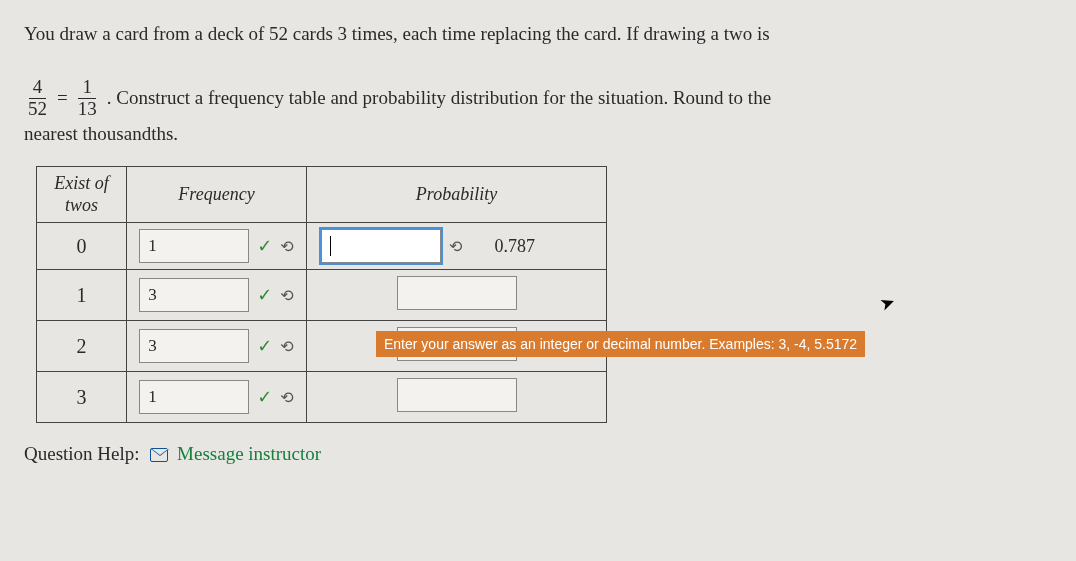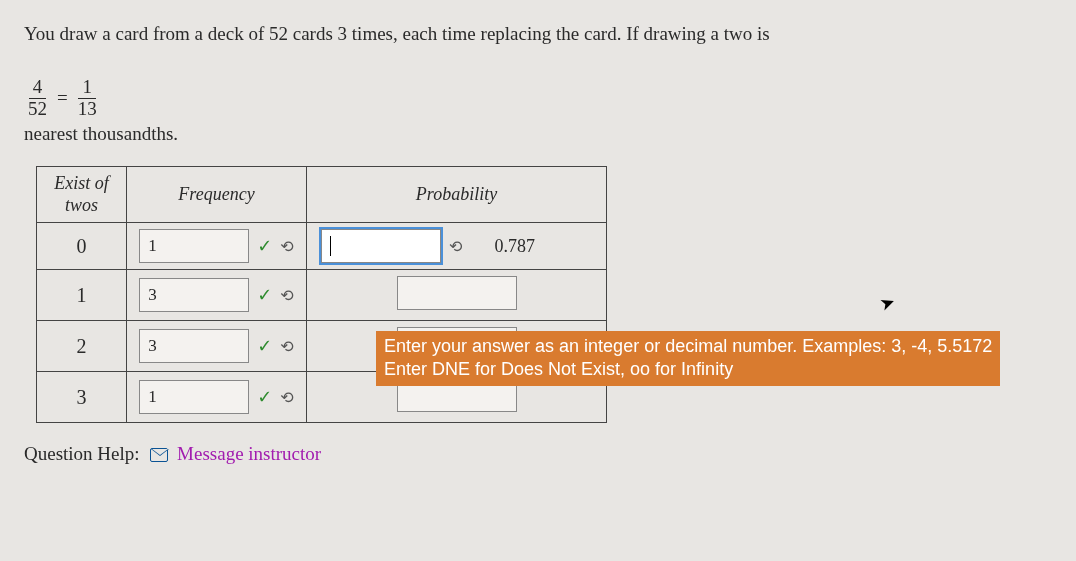--- a/index.html
+++ b/index.html
@@ -85,32 +85,32 @@
   }
   .answer-row { display:inline-flex; align-items:center; gap:4px;}
   .after-box { font-size: 18px; margin-left: 28px; font-family: Liberation Serif, serif;}
   .tooltip {
     position: absolute;
     left: 376px;
     top: 331px;
     background: #d97b2f;
     color: #fff;
     font-family: Arial, sans-serif;
-    font-size: 18px;
+    font-size: 14px;
     padding: 4px 8px;
     line-height: 1.3;
     z-index: 10;
     white-space: nowrap;
   }
   .help-row {
     margin-top: 20px;
     font-size: 19px;
   }
   .help-row a {
-    color: #a21caf;
+    color: #15803d;
     text-decoration: none;
   }
   .mail-icon {
     display:inline-block;
     width: 18px; height: 14px;
     border: 1.5px solid #0b5394;
     border-radius: 2px;
     position: relative;
     vertical-align: middle;
     margin: 0 4px 2px 6px;
@@ -154,20 +154,21 @@
   <span class="frac-line">
     <span class="frac">
       <span class="num">4</span>
       <span class="den">52</span>
     </span>
     <span>=</span>
     <span class="frac">
       <span class="num">1</span>
       <span class="den">13</span>
     </span>
+    <span>. Construct a frequency table and probability distribution for the situation. Round to the</span>
   </span><br>
   <span>nearest thousandths.</span>
 </div>
 
 <table class="freq">
   <tbody>
       <tr>
     <th class="num-twos">Exist of twos</th>
     <th class="freq-h">Frequency</th>
     <th class="prob-h">Probability</th>
@@ -236,21 +237,20 @@
     </td>
     <td style="text-align:center;">
       <span class="answer-box prob"></span>
     </td>
   </tr>
 </tbody>
   </table>
 
 <div class="tooltip">
   <span>Enter your answer as an integer or decimal number. Examples: 3, -4, 5.5172</span><br>
-  <span>Enter DNE for Does Not Exist, oo for Infinity</span>
 </div>
 
 <div class="cursor-arrow">➤</div>
 
 <div class="help-row">
   <span>Question Help:</span>
   <span class="mail-icon"></span>
   <a href="#">Message instructor</a>
 </div>
 

